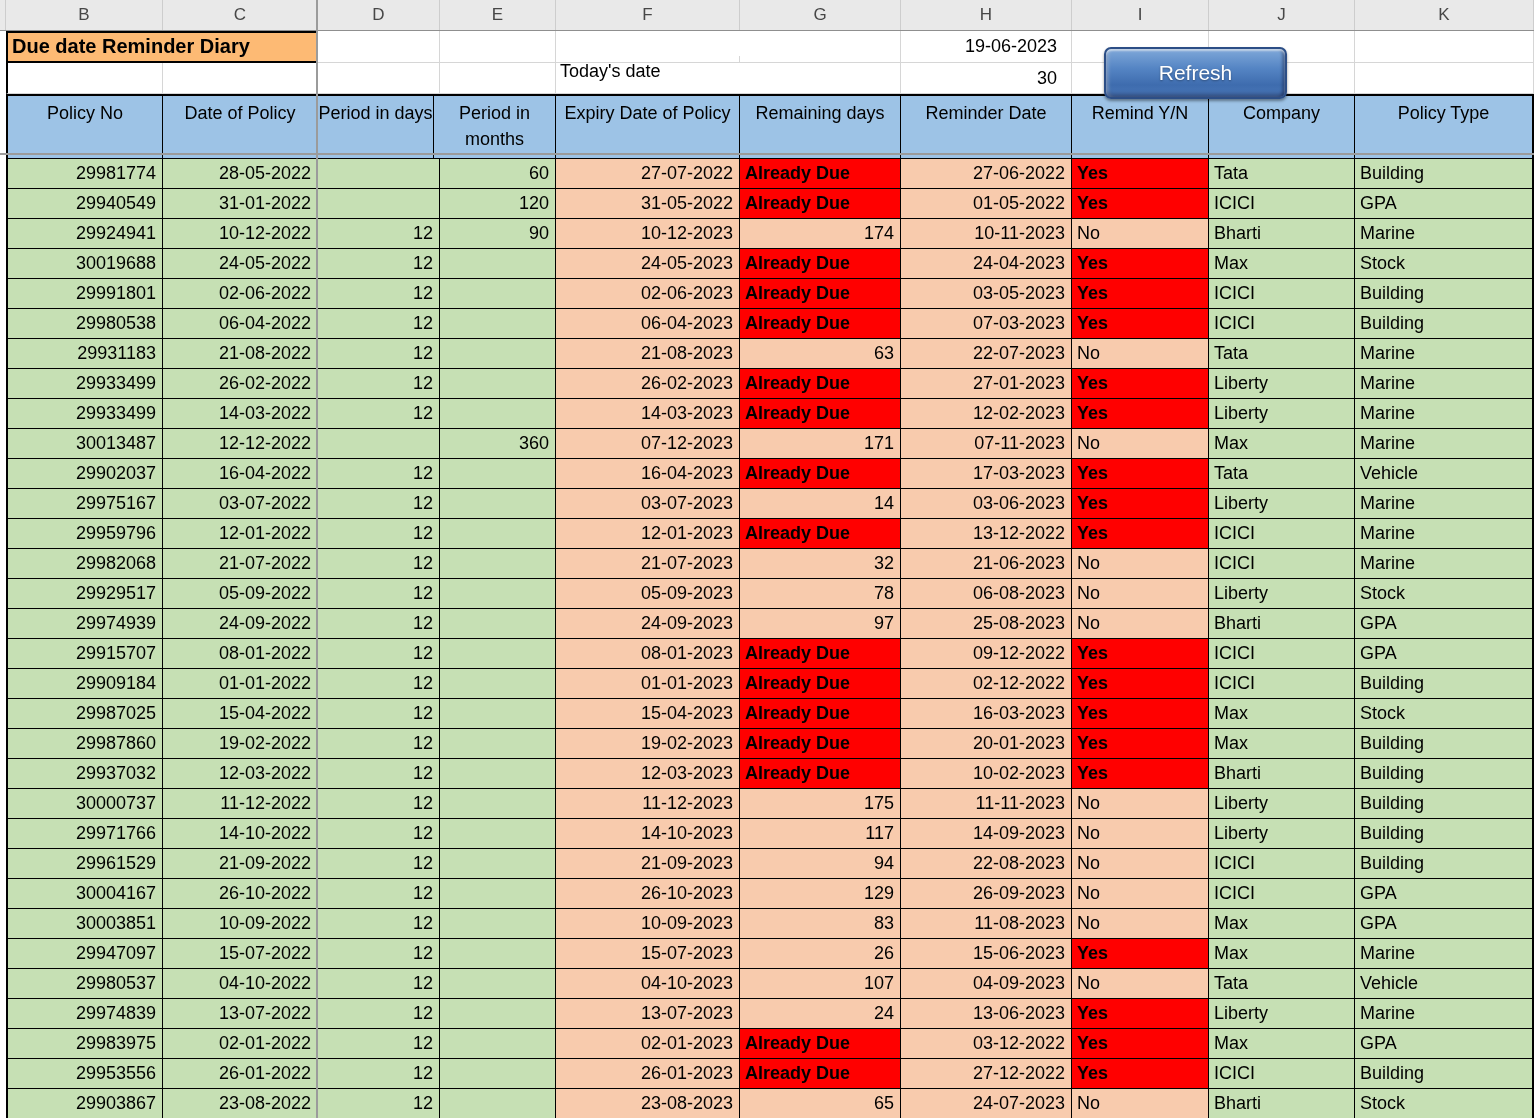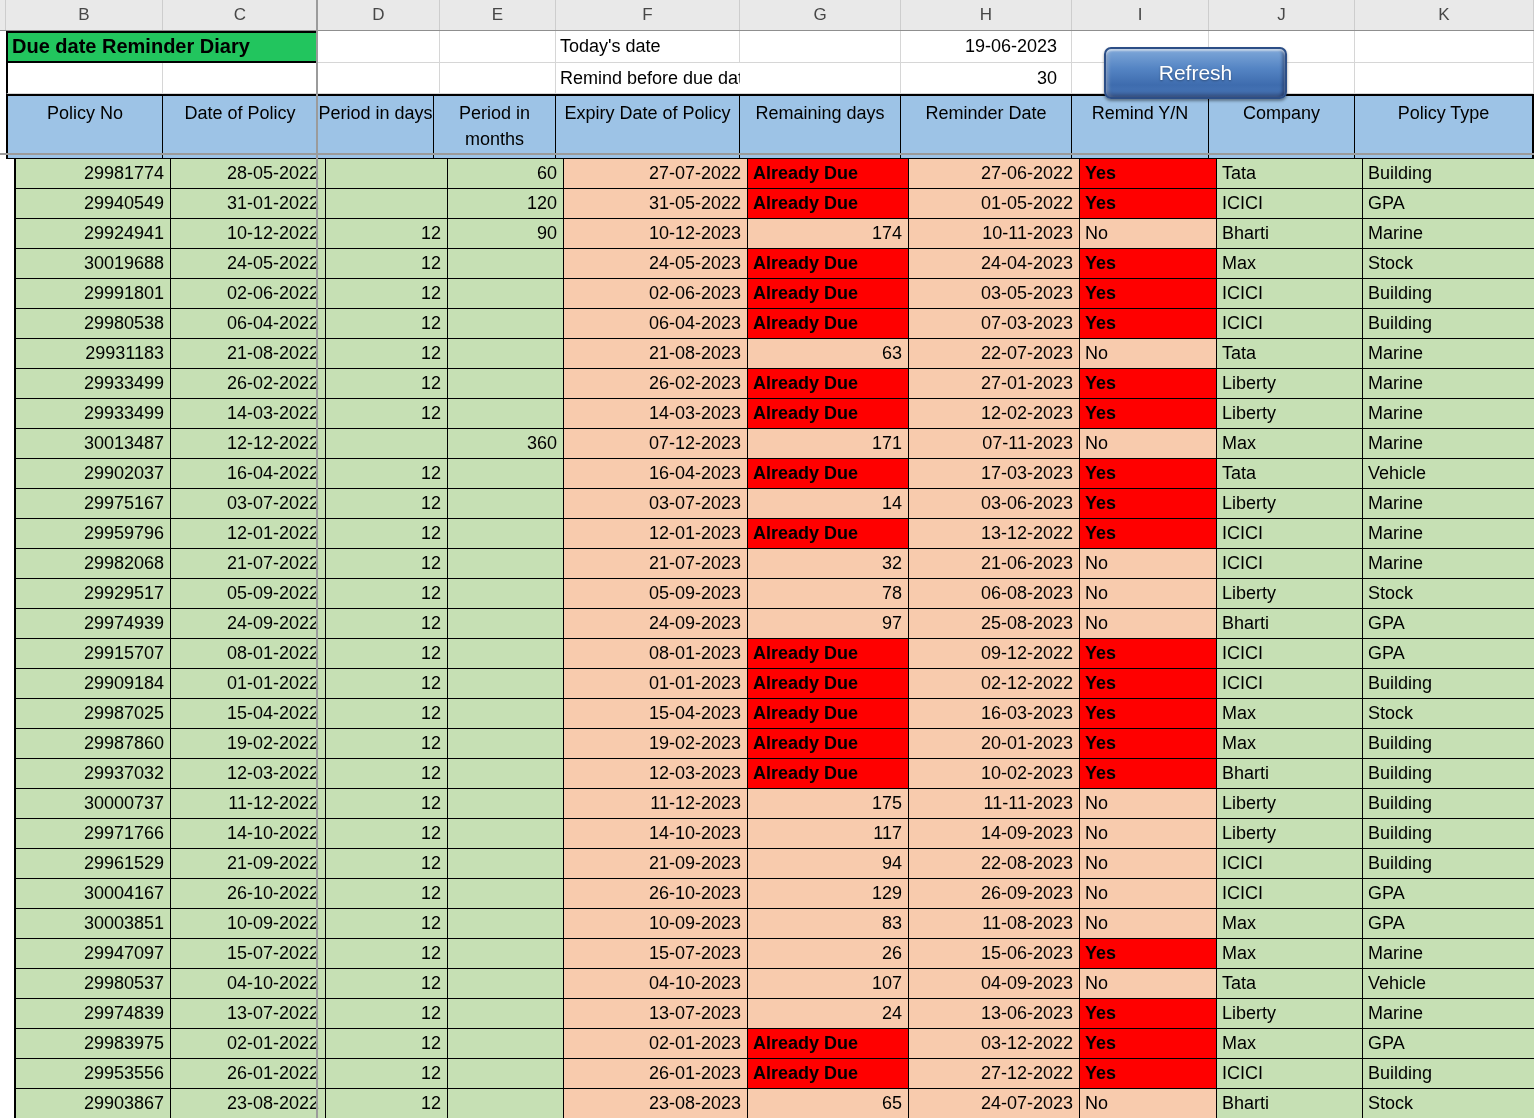--- a/index.html
+++ b/index.html
@@ -23,38 +23,38 @@
   .letter{
     background:#e9e9e9;border-right:1px solid #cdcdcd;
     text-align:center;font-size:17px;color:#474747;line-height:30px;
   }
 
   
   .info-row1{height:32px;} .info-row2{height:31px;}
   .icell{border-right:1px solid #d6d6d6;border-bottom:1px solid #d6d6d6;
          font-size:18px;line-height:30px;background:#fff;}
   .icell.no-r{border-right:none;}
-  .lbl{padding-left:4px;white-space:nowrap;overflow:visible;}
+  .lbl{padding-left:4px;white-space:nowrap;overflow:visible;margin-top:25px;}
   .val{text-align:right;padding-right:14px;}
   .title-cell{
-    width:312px;flex:0 0 312px;background:#22c55e;border:2px solid #000;
+    width:312px;flex:0 0 312px;background:#fdba74;border:2px solid #000;
     font-weight:bold;font-size:20px;line-height:27px;padding-left:4px;white-space:nowrap;
   }
 
   
   .header-row{height:65px;}
   .hcell{
     background:#9dc3e6;border-right:1px solid #000;border-top:2px solid #000;border-bottom:1px solid #000;
     font-size:18px;line-height:26px;text-align:center;padding-top:4px;
   }
   .hcell.first{border-left:2px solid #000;}
   .hcell.last{border-right:2px solid #000;}
 
   
-  .drow{height:30px;padding-left:8px;}
+  .drow{height:30px;}
   .dcell{
     border-right:1px solid #000;border-bottom:1px solid #000;
     font-size:18px;line-height:29px;white-space:nowrap;overflow:hidden;
   }
   .dcell.first{border-left:2px solid #000;}
   .dcell.last{border-right:2px solid #000;}
   .al-r{text-align:right;padding-right:6px;}
   .al-l{text-align:left;padding-left:5px;}
   .bg-green{background:#c6e0b4;}
   .bg-peach{background:#f8cbad;}

